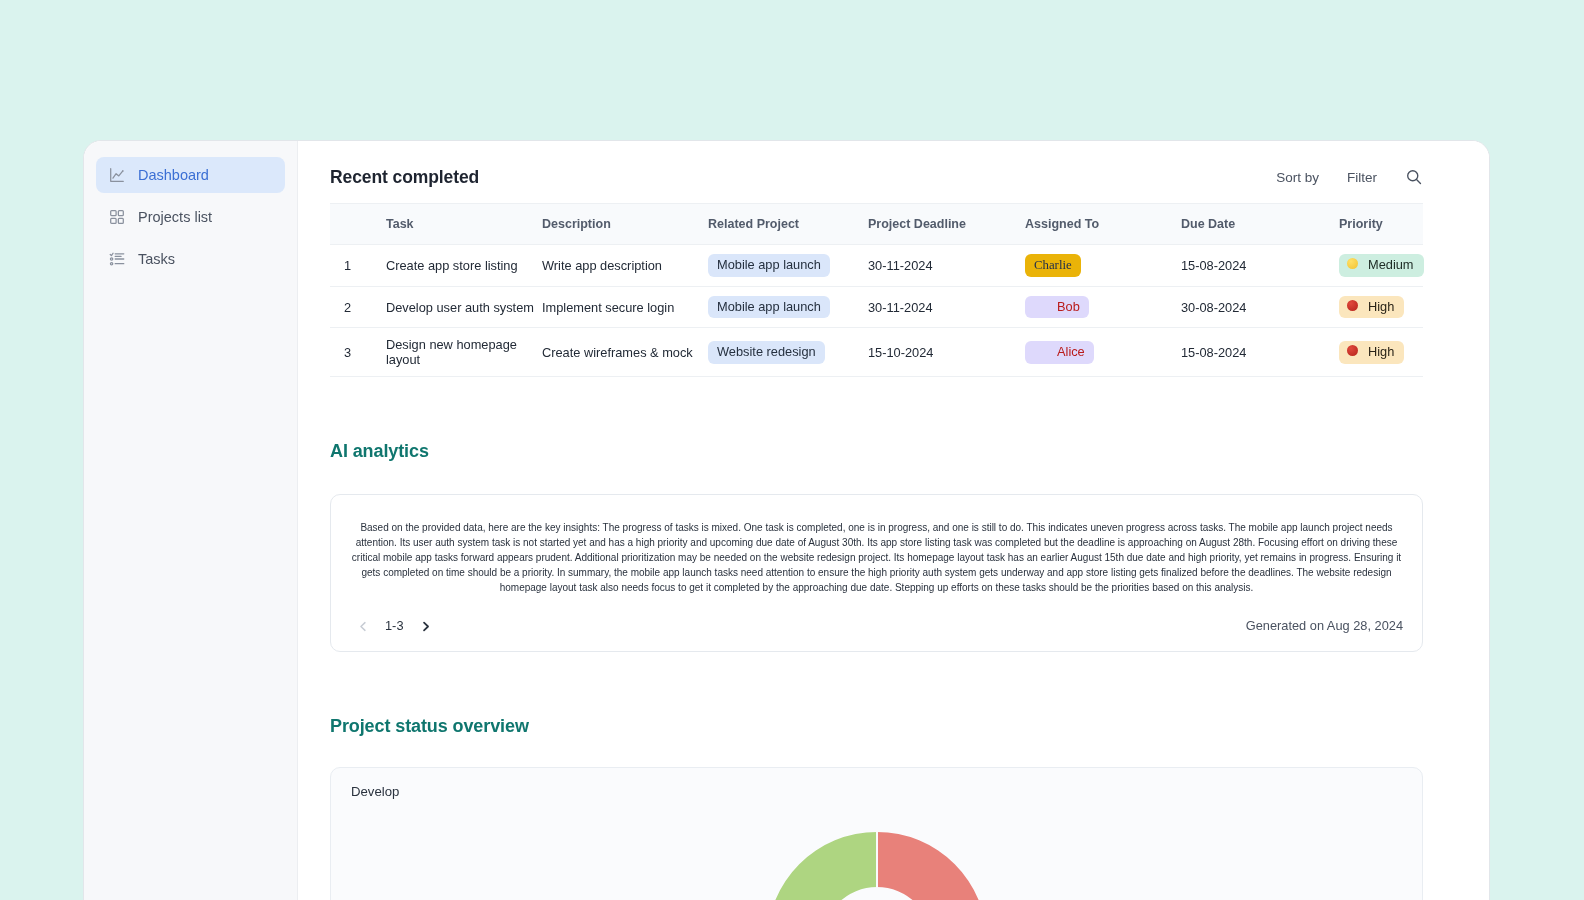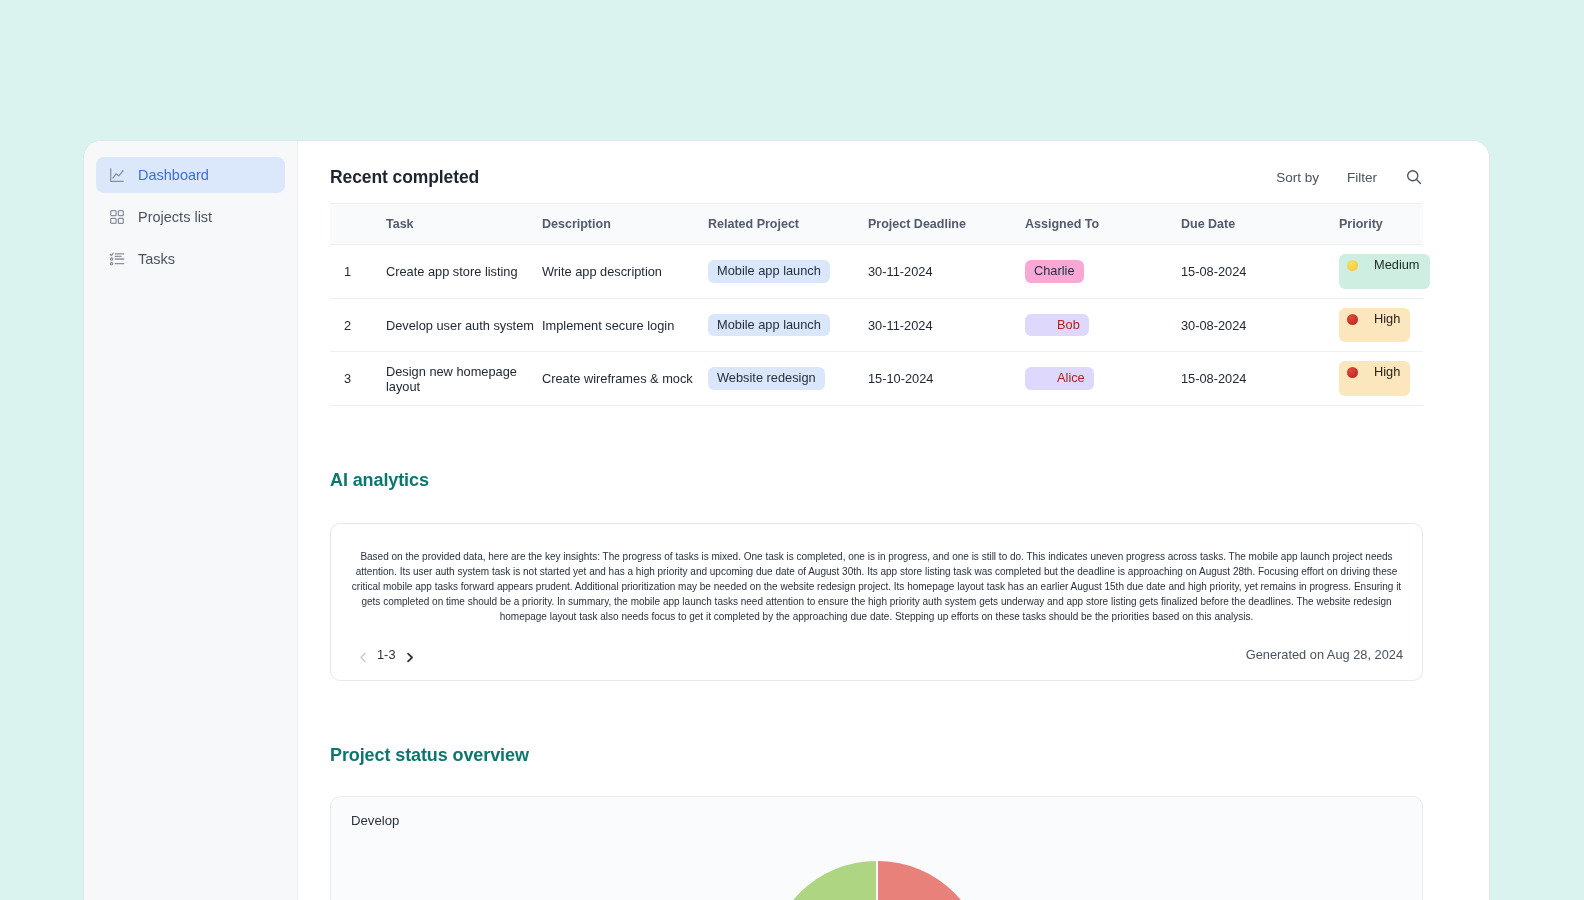--- a/index.html
+++ b/index.html
@@ -145,29 +145,29 @@
 
   .chip {
     display: inline-block;
     border-radius: 6px;
     padding: 4px 9px;
     font-size: 12.8px;
     line-height: 1.15;
     white-space: nowrap;
   }
   .chip-project { background: #dae6fa; color: #25303f; }
-  .chip-blue    { background: #f9a8d4; color: #23304a; }
+  .chip-blue    { background: #eab308; color: #23304a; font-family: Liberation Serif, serif; }
   .chip-purple  { background: #ded9fc; color: #b91c1c; padding-left: 32px; }
 
   .chip-prio {
     display: inline-flex;
-    align-items: center;
-    gap: 16px;
+    align-items: flex-start;
+    gap: 10px;
     border-radius: 6px;
-    padding: 4px 10px 16px 8px;
+    padding: 4px 10px 4px 8px;
     font-size: 12.8px;
     line-height: 1.15;
   }
   .prio-medium { background: #cdeee0; color: #1d2a24; }
   .prio-high   { background: #fbe6bd; color: #2a2418; }
   .dot {
     width: 11px; height: 11px; border-radius: 50%;
     flex: 0 0 11px; display: inline-block;
   }
   .dot-yellow { background: radial-gradient(circle at 35% 30%, #ffe066, #f2c230); }
@@ -195,22 +195,22 @@
     text-align: center;
   }
   .ai-footer {
     display: flex;
     align-items: center;
     justify-content: space-between;
     margin-top: 22px;
   }
   .pager {
     display: flex;
-    align-items: center;
-    gap: 8px;
+    align-items: flex-start;
+    gap: 16px;
     padding-left: 8px;
   }
   .pager-chevron {
     width: 11px; height: 11px; display: block; cursor: pointer;
   }
   .pager-chevron.disabled { color: #c7ccd4; cursor: default; }
   .pager-chevron.enabled  { color: #2a323e; }
   .pager-label {
     font-size: 12.8px;
     color: #2a323e;

